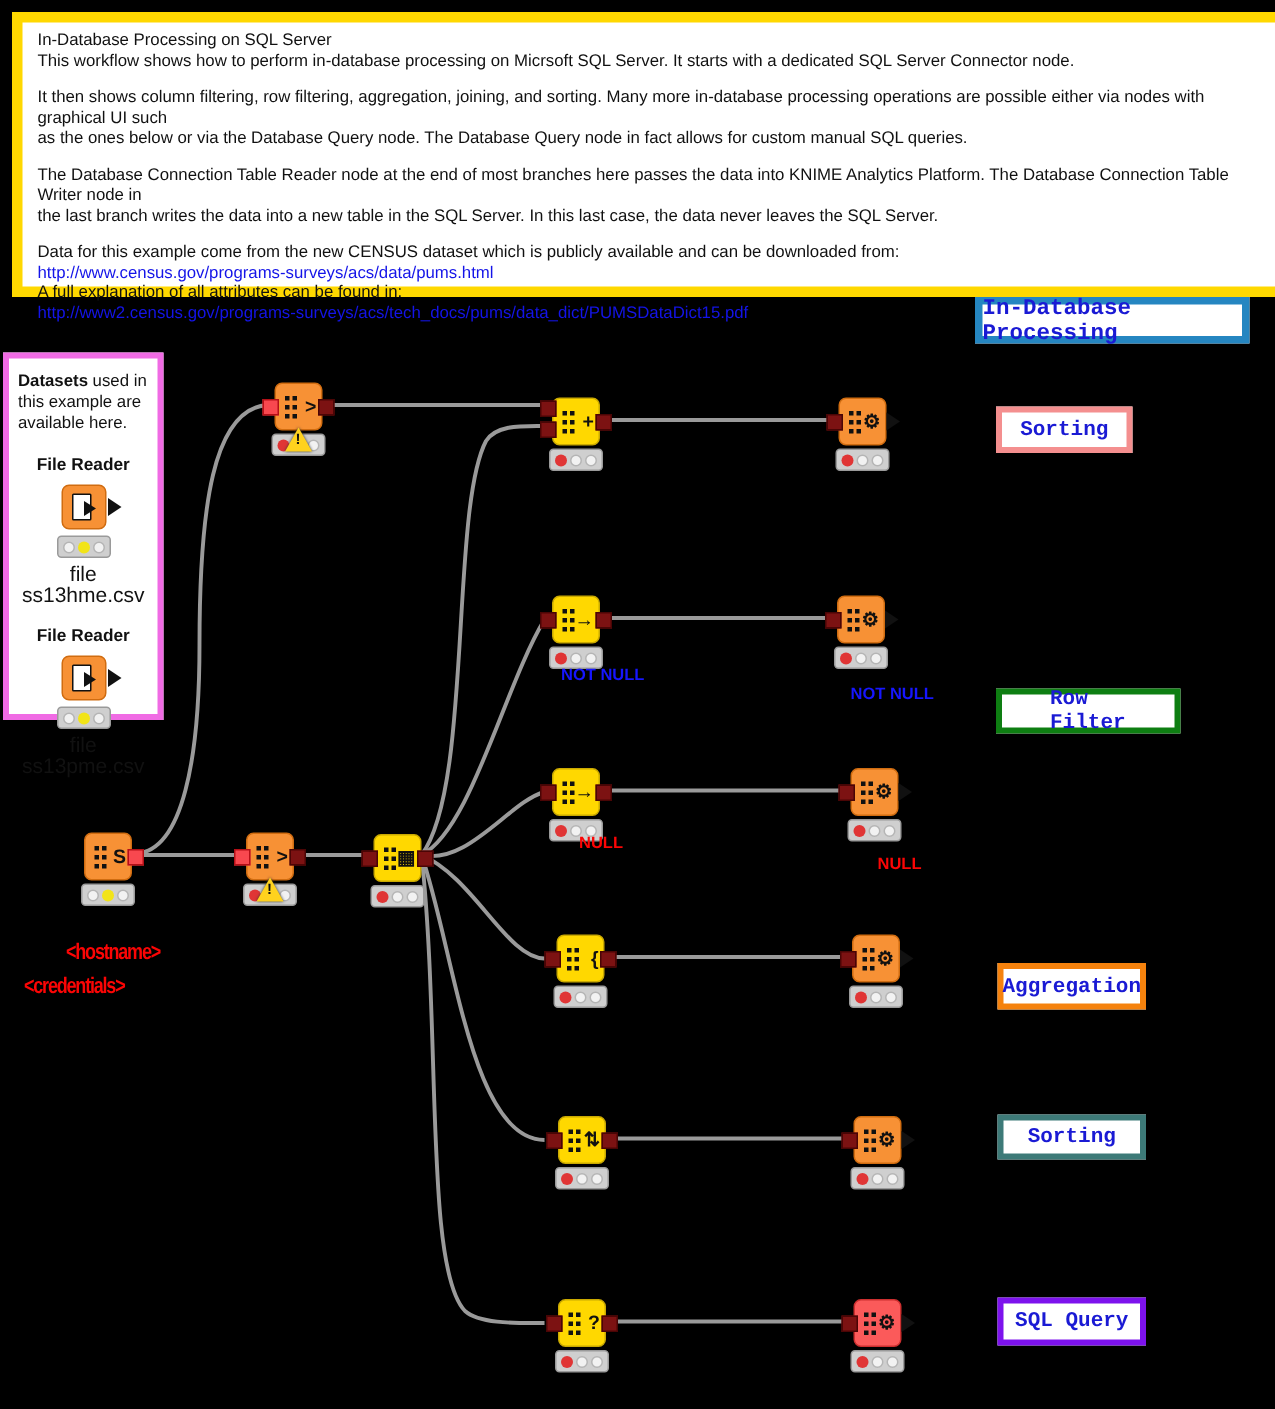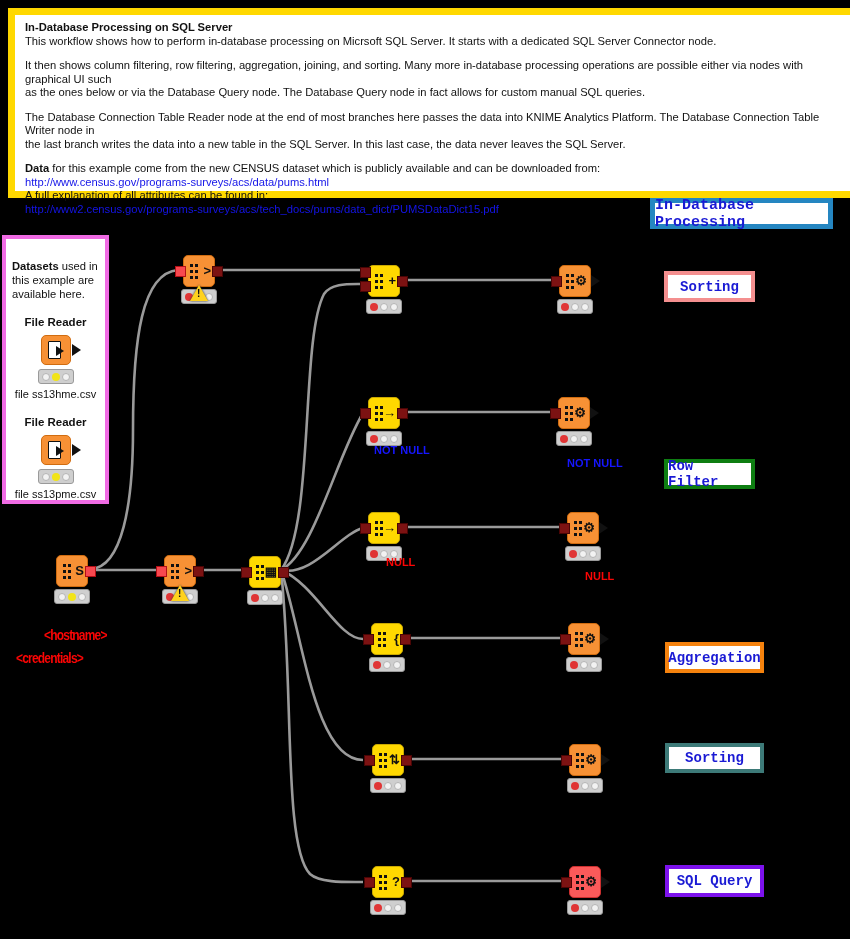--- a/index.html
+++ b/index.html
@@ -7,38 +7,38 @@
        font-family:"Liberation Sans",sans-serif;}
   #canvas{position:absolute;inset:0;}
   svg.edges{position:absolute;left:0;top:0;z-index:1;}
 
   
   .info-box{position:absolute;left:8px;top:8px;width:820px;height:164px;
     background:#fff;border:7px solid #ffd800;padding:6px 10px;z-index:2;
     font-size:11.2px;line-height:13.5px;color:#111;}
   .info-box .para{margin:0 0 0 0;white-space:pre-line;}
   .info-box .para + .para{margin-top:11px;}
-  .info-box b{font-weight:bold;}
+  .info-box b{font-weight:normal;}
   .info-box .link{color:#1414e8;cursor:pointer;display:block;}
 
   
   .datasets-box{position:absolute;left:2px;top:235px;width:95px;height:221px;
-    background:#fff;border:4px solid #f06be4;padding:20px 2px;z-index:2;
+    background:#fff;border:4px solid #f06be4;padding:8px 2px;z-index:2;
     font-size:11.2px;line-height:14px;color:#111;text-align:left;}
   .datasets-box .ds-text{padding-left:4px;white-space:pre-line;}
   .reader-block{text-align:center;margin-top:9px;}
   .reader-title{font-weight:bold;font-size:11.5px;margin-top:14px;}
   .fr-wrap{position:relative;width:30px;height:30px;margin:6px auto 4px auto;}
   .fr-node{position:absolute;inset:0;background:#f79135;border:1px solid #d06c10;border-radius:5px;}
   .fr-page{position:absolute;left:7px;top:6px;width:11px;height:16px;background:#fff;border:1.5px solid #111;border-radius:1px;}
   .fr-arrow{position:absolute;left:15px;top:11px;width:0;height:0;
     border-left:8px solid #111;border-top:5px solid transparent;border-bottom:5px solid transparent;}
   .fr-out{position:absolute;right:-10px;top:9px;width:0;height:0;
     border-left:9px solid #111;border-top:6px solid transparent;border-bottom:6px solid transparent;}
-  .filename{font-size:11px;margin-top:3px;}
+  .filename{font-size:14px;margin-top:3px;}
 
   
   .section-label{position:absolute;background:#fff;display:flex;align-items:center;justify-content:center;
     z-index:2;font-weight:bold;color:#1a1ad4;font-family:Liberation Mono, monospace;}
 
   
   .node{position:absolute;width:30px;height:30px;border-radius:5px;z-index:3;}
   .node.orange{background:#f79135;border:1px solid #d06c10;}
   .node.yellow{background:#ffd800;border:1px solid #caa900;}
   .node.red{background:#fb5a5a;border:1px solid #cc2f2f;}
@@ -142,21 +142,21 @@
       <div class="filename">file ss13pme.csv</div>
     </div>
   </div>
 
 <div class="section-label" style="left: 650px; top: 198px; width: 173px; height: 21px; border: 5px solid rgb(37, 134, 193); font-size: 15px;">
       <span>In-Database Processing</span>
     </div>
     <div class="section-label" style="left: 664px; top: 271px; width: 83px; height: 23px; border: 4px solid rgb(244, 143, 143); font-size: 14px;">
       <span>Sorting</span>
     </div>
-    <div class="section-label" style="left: 664px; top: 459px; width: 83px; height: 22px; border: 4px solid rgb(14, 126, 18); font-size: 14px;">
+    <div class="section-label" style="left: 664px; top: 459px; width: 83px; height: 22px; border: 4px solid rgb(14, 126, 18); font-size: 14px; padding-left: 32px;">
       <span>Row Filter</span>
     </div>
     <div class="section-label" style="left: 665px; top: 642px; width: 91px; height: 23px; border: 4px solid rgb(245, 130, 13); font-size: 14px;">
       <span>Aggregation</span>
     </div>
     <div class="section-label" style="left: 665px; top: 743px; width: 91px; height: 22px; border: 4px solid rgb(61, 122, 120); font-size: 14px;">
       <span>Sorting</span>
     </div>
     <div class="section-label" style="left: 665px; top: 865px; width: 91px; height: 24px; border: 4px solid rgb(125, 18, 237); font-size: 14px;">
       <span>SQL Query</span>

